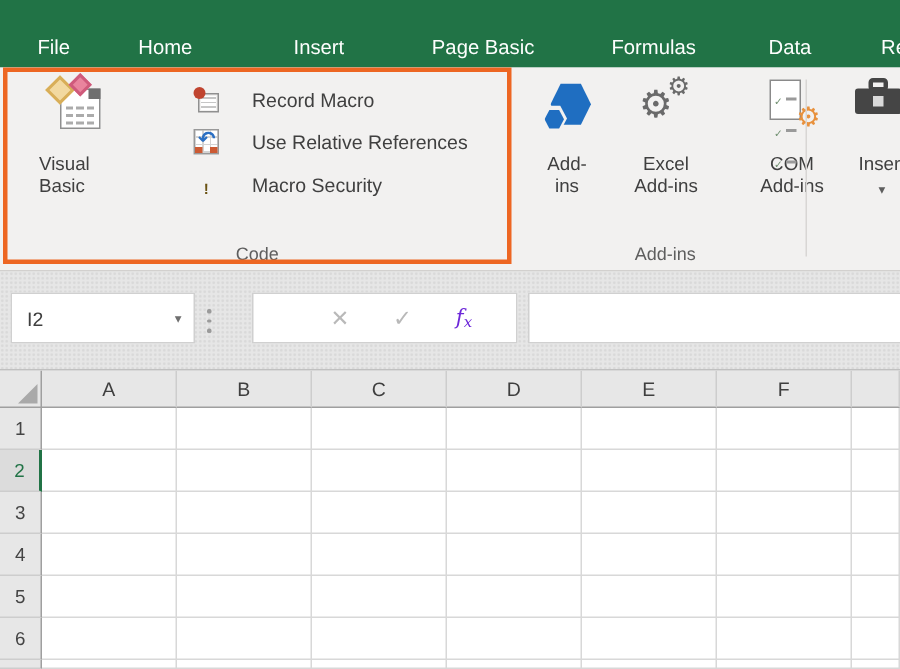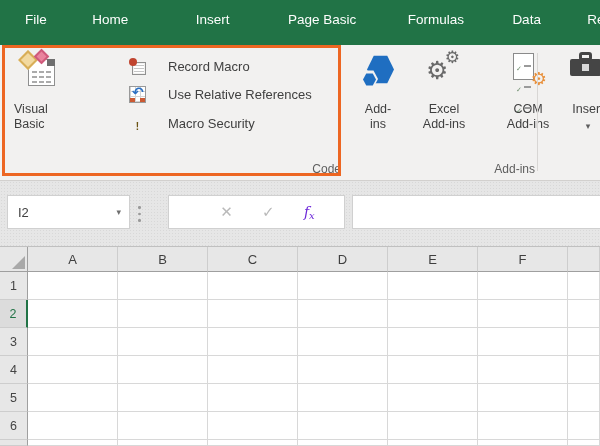--- a/index.html
+++ b/index.html
@@ -1,41 +1,41 @@
 <!DOCTYPE html>
 <html><head>
 <meta charset="utf-8">
 <style>
   * { margin:0; padding:0; box-sizing:border-box; }
   body { font-family:"Liberation Sans","DejaVu Sans",sans-serif; }
   .screen { position:relative; width:600px; height:446px; overflow:hidden; background:#e6e6e6; }
 
   
   .tabbar { position:absolute; left:0; top:0; width:100%; height:45px; background:#217346; white-space:nowrap; overflow:hidden; }
-  .tab { display:inline-block; margin-top:12px; color:#fdfefd; font-size:13.5px; vertical-align:top; }
+  .tab { display:inline-block; margin-top:24px; color:#fdfefd; font-size:13.5px; vertical-align:top; }
   .tab:nth-child(1){ margin-left:25px; }
   .tab:nth-child(2){ margin-left:41px; }
   .tab:nth-child(3){ margin-left:63px; }
   .tab:nth-child(4){ margin-left:54px; }
   .tab:nth-child(5){ margin-left:47px; }
   .tab:nth-child(6){ margin-left:44px; }
   .tab:nth-child(7){ margin-left:42px; }
 
   
   .ribbon { position:absolute; left:0; top:45px; width:100%; height:136px; background:#f2f1f0; border-bottom:1px solid #d2d0ce; }
   .hl-rect { position:absolute; left:2px; top:0px; width:339px; height:131px; border:3px solid #ed6622; pointer-events:none; z-index:5; }
 
   .bigbtn { position:absolute; top:6px; height:104px; text-align:center; }
   .blabel { margin-top:11px; font-size:12.5px; line-height:15px; color:#3f3f3f; }
   .blabel.left { text-align:left; padding-left:2px; }
   .smallcol { position:absolute; left:129px; top:0; }
   .smallbtn { position:absolute; left:0; display:flex; align-items:center; gap:22px; height:20px; white-space:nowrap; }
   .smallbtn .slabel { font-size:13px; color:#404040; }
   .sb1 { top:11px; } .sb2 { top:39px; } .sb3 { top:68px; }
-  .grouplabel { position:absolute; top:117px; font-size:12px; color:#5e5e5e; text-align:right; }
+  .grouplabel { position:absolute; top:117px; font-size:12px; color:#5e5e5e; text-align:center; }
   .gl-code { left:2px; width:339px; }
   .gl-addins { left:352px; width:183px; }
   .vsep { position:absolute; left:537px; top:8px; width:1px; height:118px; background:#d8d6d4; }
 
   
   .bicon { position:relative; width:40px; height:40px; margin:0 auto; }
   .vb-sheet { position:absolute; left:9px; top:8px; width:27px; height:27px; background:#fff; border:1px solid #8f8f8f; padding-top:8px; }
   .sheet-corner { position:absolute; right:-1px; top:-1px; width:8px; height:7px; background:#6f6f6f; }
   .sline { height:2px; margin:3px 3px 0; background:repeating-linear-gradient(90deg,#ababab 0 5px,transparent 5px 7px); }
   .diamond { position:absolute; transform:rotate(45deg); }
@@ -123,21 +123,21 @@
     <span class="tab">Home</span>
     <span class="tab">Insert</span>
     <span class="tab">Page Basic</span>
     <span class="tab">Formulas</span>
     <span class="tab">Data</span>
     <span class="tab">Review</span>
   </div>
 
   <div class="ribbon">
 
-    <div class="bigbtn" style="left:12px; width:54px;">
+    <div class="bigbtn" style="left:24px; width:54px;">
       <div class="bicon">
         <div class="vb-sheet">
             <span class="sheet-corner"></span>
             <div class="sline"></div>
             <div class="sline"></div>
             <div class="sline"></div>
           </div>
         <div class="diamond d-tan"></div>
         <div class="diamond d-pink"></div>
       </div>

